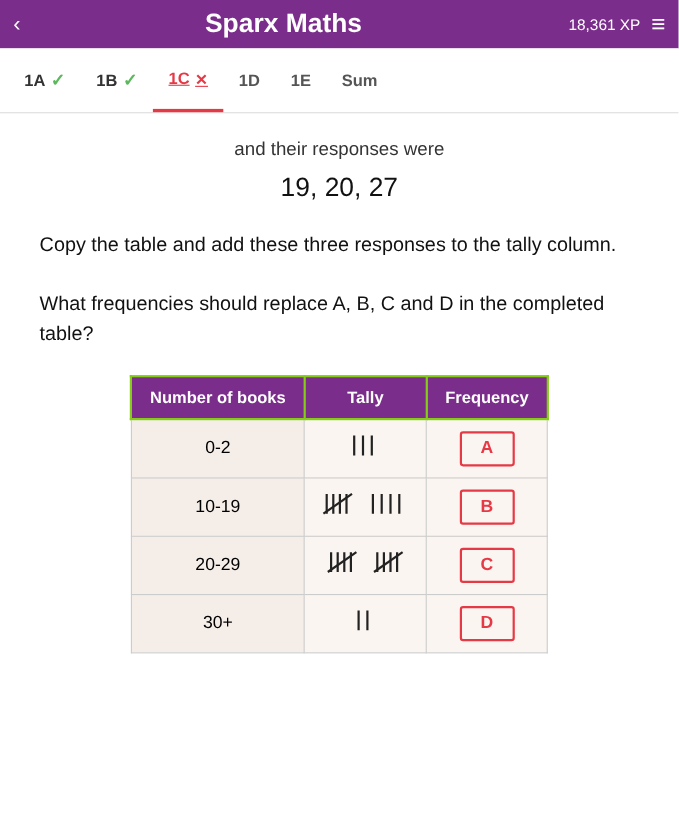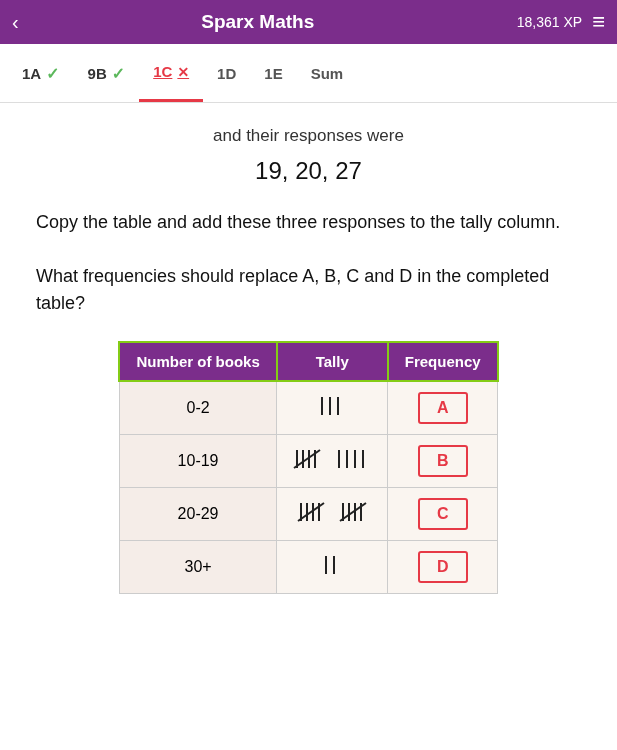--- a/index.html
+++ b/index.html
@@ -21,21 +21,21 @@
       padding: 0 12px;
       height: 44px;
     }
     .top-nav .back-arrow {
       color: #fff;
       font-size: 20px;
       cursor: pointer;
     }
     .top-nav .brand-title {
       color: #fff;
-      font-size: 19px;
+      font-size: 24px;
       font-weight: bold;
       flex: 1;
       text-align: center;
       margin-left: -20px;
     }
     .top-nav .xp-badge {
       color: #fff;
       font-size: 14px;
       margin-right: 10px;
     }
@@ -184,21 +184,21 @@
   <span class="xp-badge">18,361 XP</span>
   <span class="menu-icon">≡</span>
 </div>
 
 <div class="tab-bar">
   <div class="tab completed">
     <span>1A</span>
     <span class="tick">✓</span>
   </div>
   <div class="tab completed">
-    <span>9B</span>
+    <span>1B</span>
     <span class="tick">✓</span>
   </div>
   <div class="tab-1c-wrapper">
     <div class="tab active-wrong">
       <span>1C</span>
       <span class="cross">✕</span>
     </div>
   </div>
   <div class="tab inactive">
     <span>1D</span>

